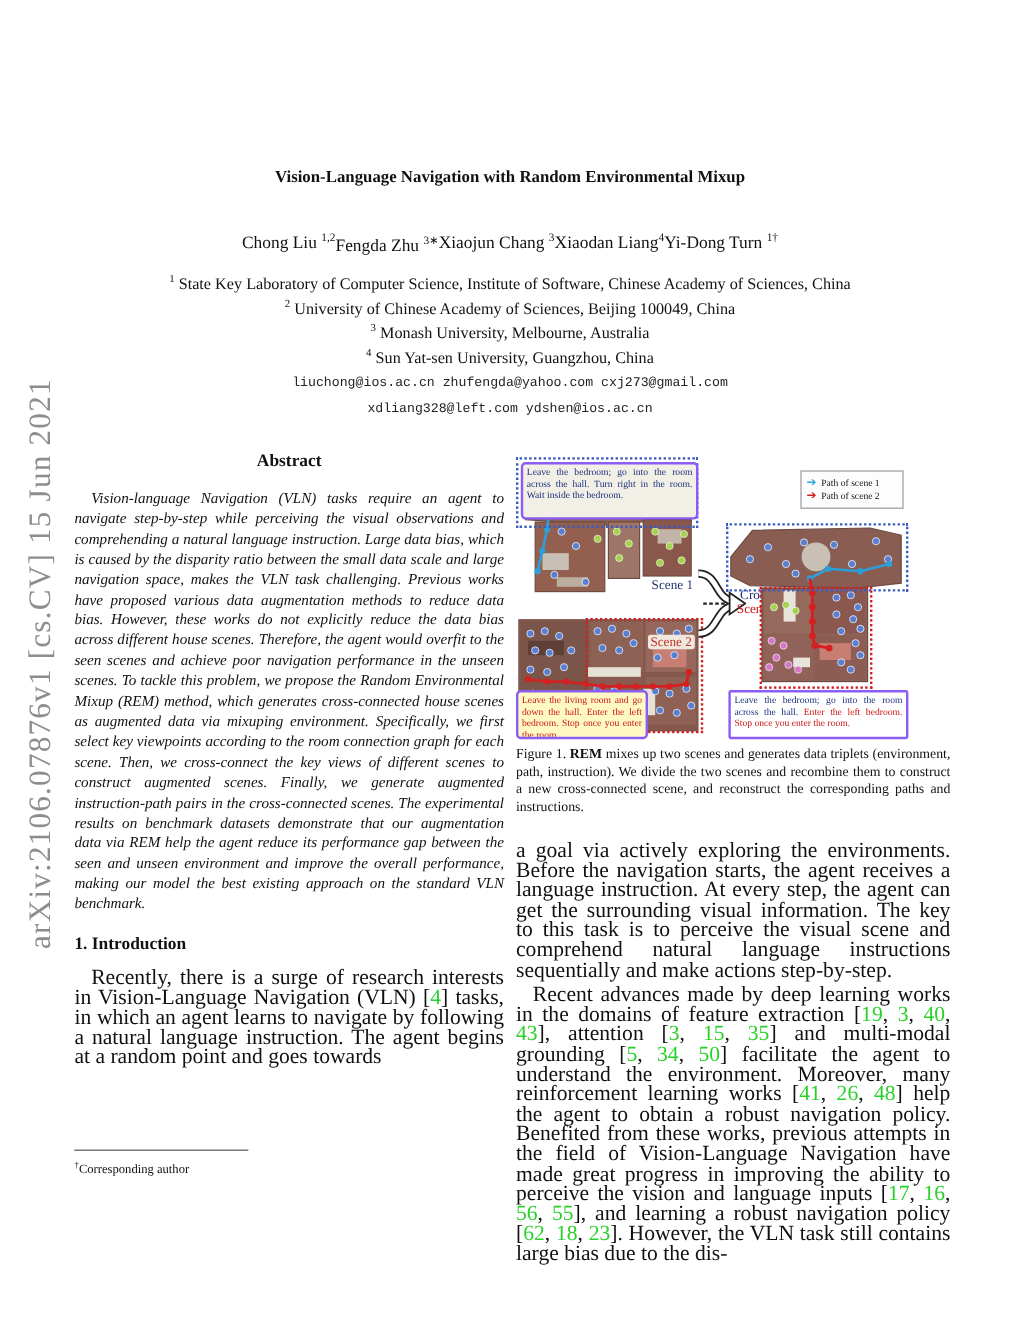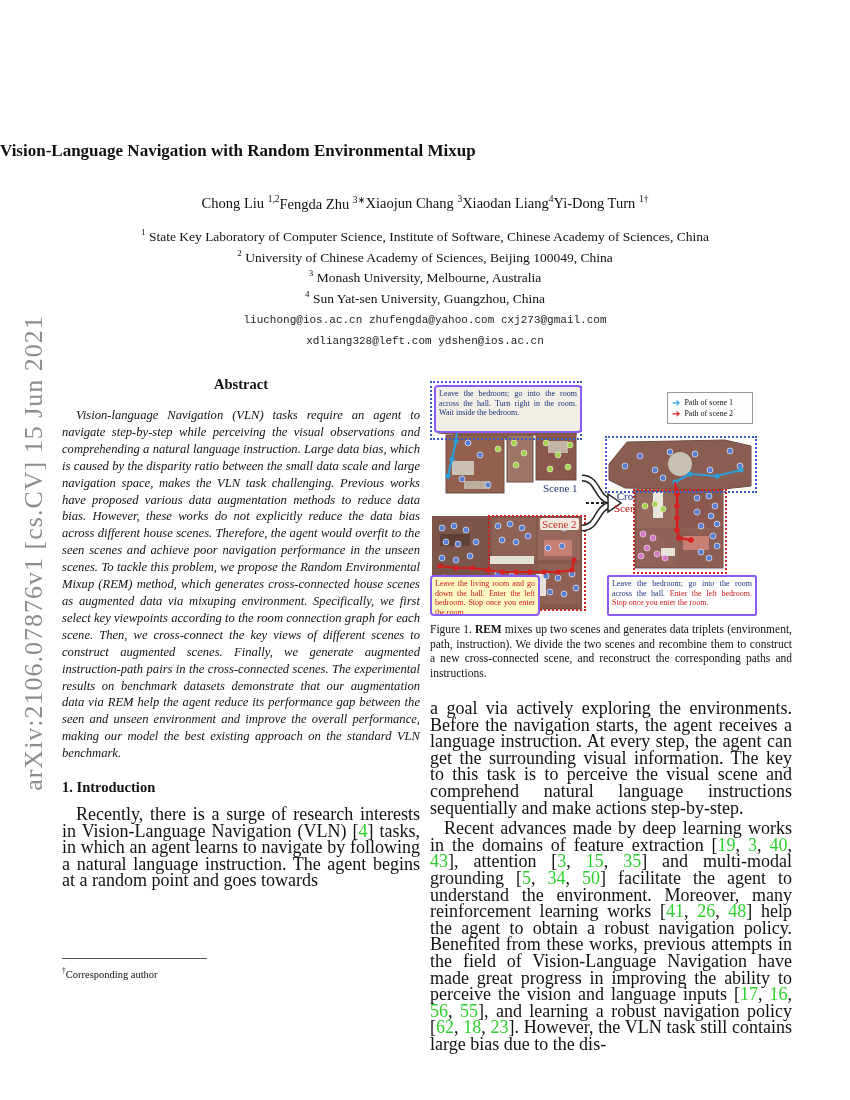--- a/index.html
+++ b/index.html
@@ -3,22 +3,22 @@
 <meta charset="utf-8">
 <style>
   html,body{margin:0;padding:0;background:#ffffff;}
   .page{position:relative;width:850px;height:1100px;background:#ffffff;overflow:hidden;
         font-family:"Liberation Serif",serif;color:#111;}
   
   .arxiv-strip{position:absolute;left:-234px;top:533px;width:536px;height:40px;
     transform:rotate(-90deg);display:flex;align-items:center;justify-content:center;
     font-size:26px;color:#8d8d8d;letter-spacing:1px;white-space:nowrap;}
   
-  .title{position:absolute;left:0;right:0;top:141px;text-align:left;
-    font-size:17px;font-weight:bold;}
+  .title{position:absolute;left:0;right:0;top:141px;text-align:center;
+    font-size:14px;font-weight:bold;}
   .authors{position:absolute;left:0;right:0;top:194px;display:flex;justify-content:center;
     font-size:14.5px;}
   .authors sup{font-size:9.5px;}
   .affils{position:absolute;left:0;right:0;top:224px;text-align:center;
     font-size:13.5px;line-height:17px;}
   .affils sup{font-size:9px;}
   .emails{position:absolute;left:0;right:0;top:310px;text-align:center;
     font-family:"Liberation Mono",monospace;font-size:11px;line-height:20.5px;color:#222;}
   
   .col-left{position:absolute;left:62px;top:376px;width:358px;}
@@ -220,21 +220,21 @@
             <circle cx="70" cy="56" r="2.6"></circle>
             <circle cx="84" cy="56" r="2.6"></circle>
           <circle cx="98" cy="56" r="2.6"></circle>
             <circle cx="112" cy="56" r="2.6"></circle>
             <circle cx="126" cy="56" r="2.6"></circle>
           <circle cx="140" cy="54" r="2.6"></circle>
             <circle cx="142" cy="44" r="2.6"></circle>
         </g>
       </svg>
       <div class="dotted-red" style="left:58px;top:137px;width:94px;height:92px;"></div>
-      <div class="scene-label scene2-label" style="left:110px;top:140px;">Scene 2</div>
+      <div class="scene-label scene2-label" style="left:110px;top:151px;">Scene 2</div>
       <div class="instr instr-red" style="left:0;top:197px;width:100px;height:33px;background:#fef9c3;">Leave the living room and go down the hall. Enter the left bedroom. Stop once you enter the room.</div>
 
       <svg class="map" style="left:148px;top:92px;" width="44" height="66" viewBox="0 0 44 66">
         <path d="M4,8 C20,8 18,28 32,31 M4,58 C20,58 18,38 32,35" fill="none" stroke="#222" stroke-width="7"></path>
         <path d="M4,8 C20,8 18,28 32,31 M4,58 C20,58 18,38 32,35" fill="none" stroke="#fff" stroke-width="4"></path>
         <polygon points="30,24 43,33 30,42" fill="#fff" stroke="#222" stroke-width="1.5"></polygon>
         <line x1="8" y1="33" x2="26" y2="33" stroke="#222" stroke-width="2" stroke-dasharray="3,2"></line>
       </svg>
       <div class="cross-label" style="left:184px;top:112px;">
         <div class="seg-navy">Cross</div>

